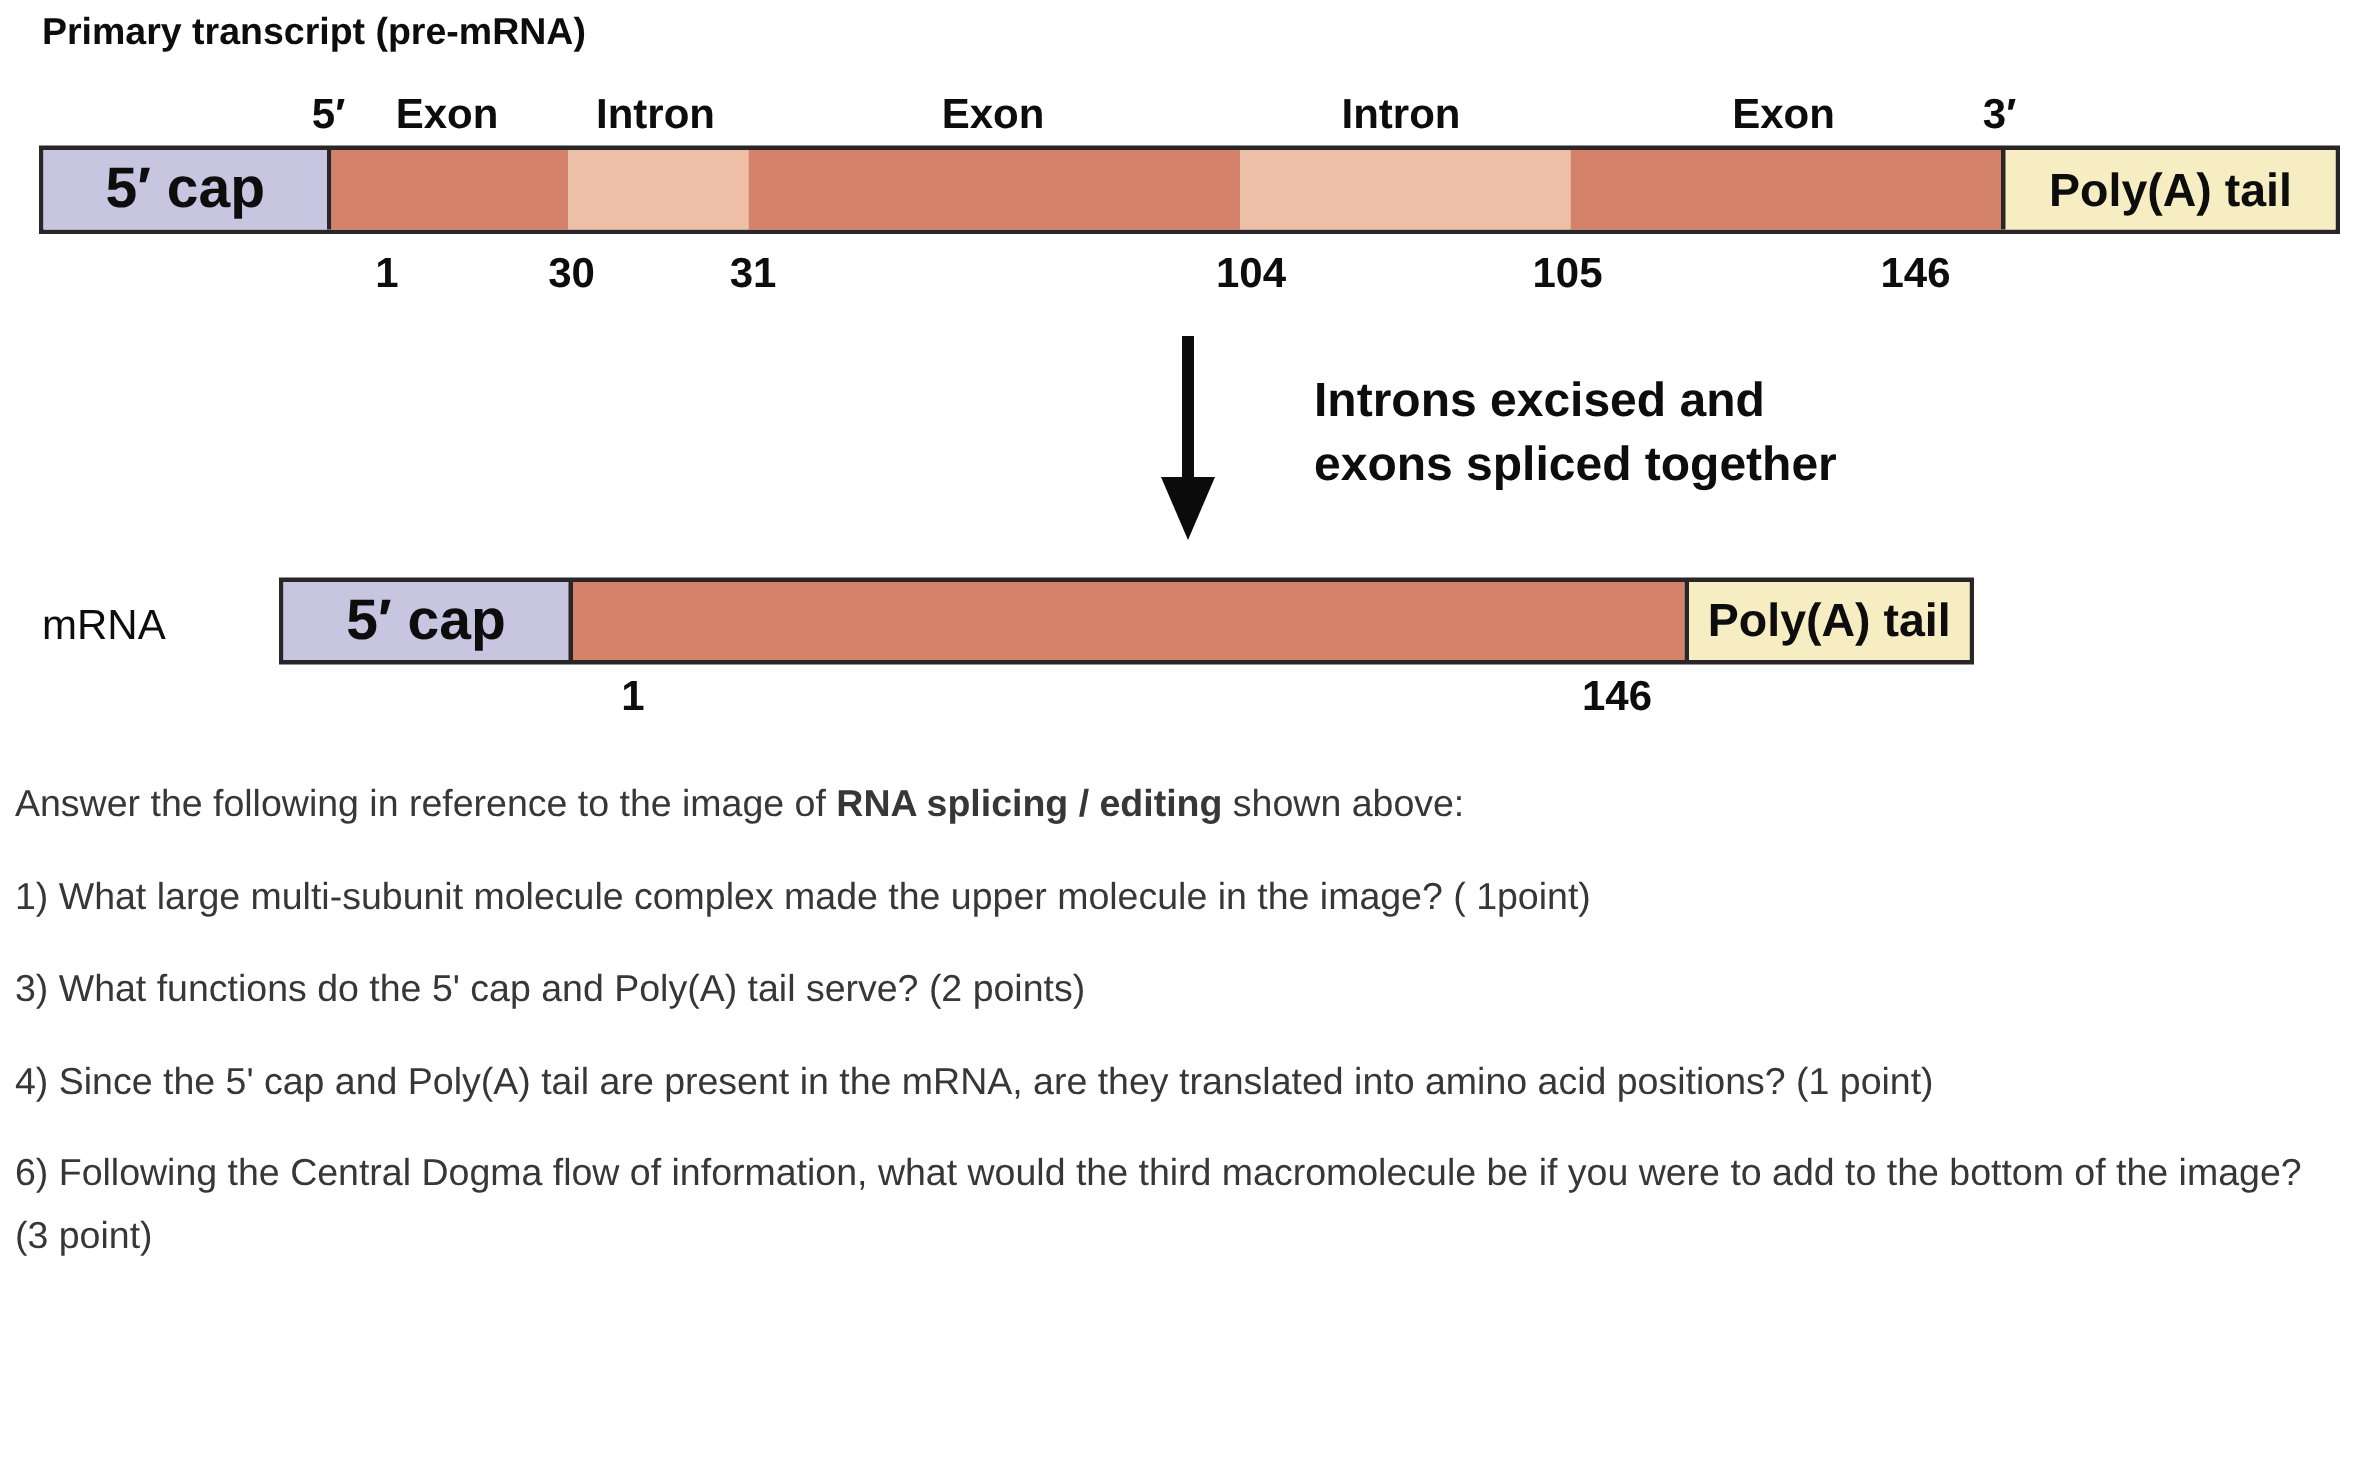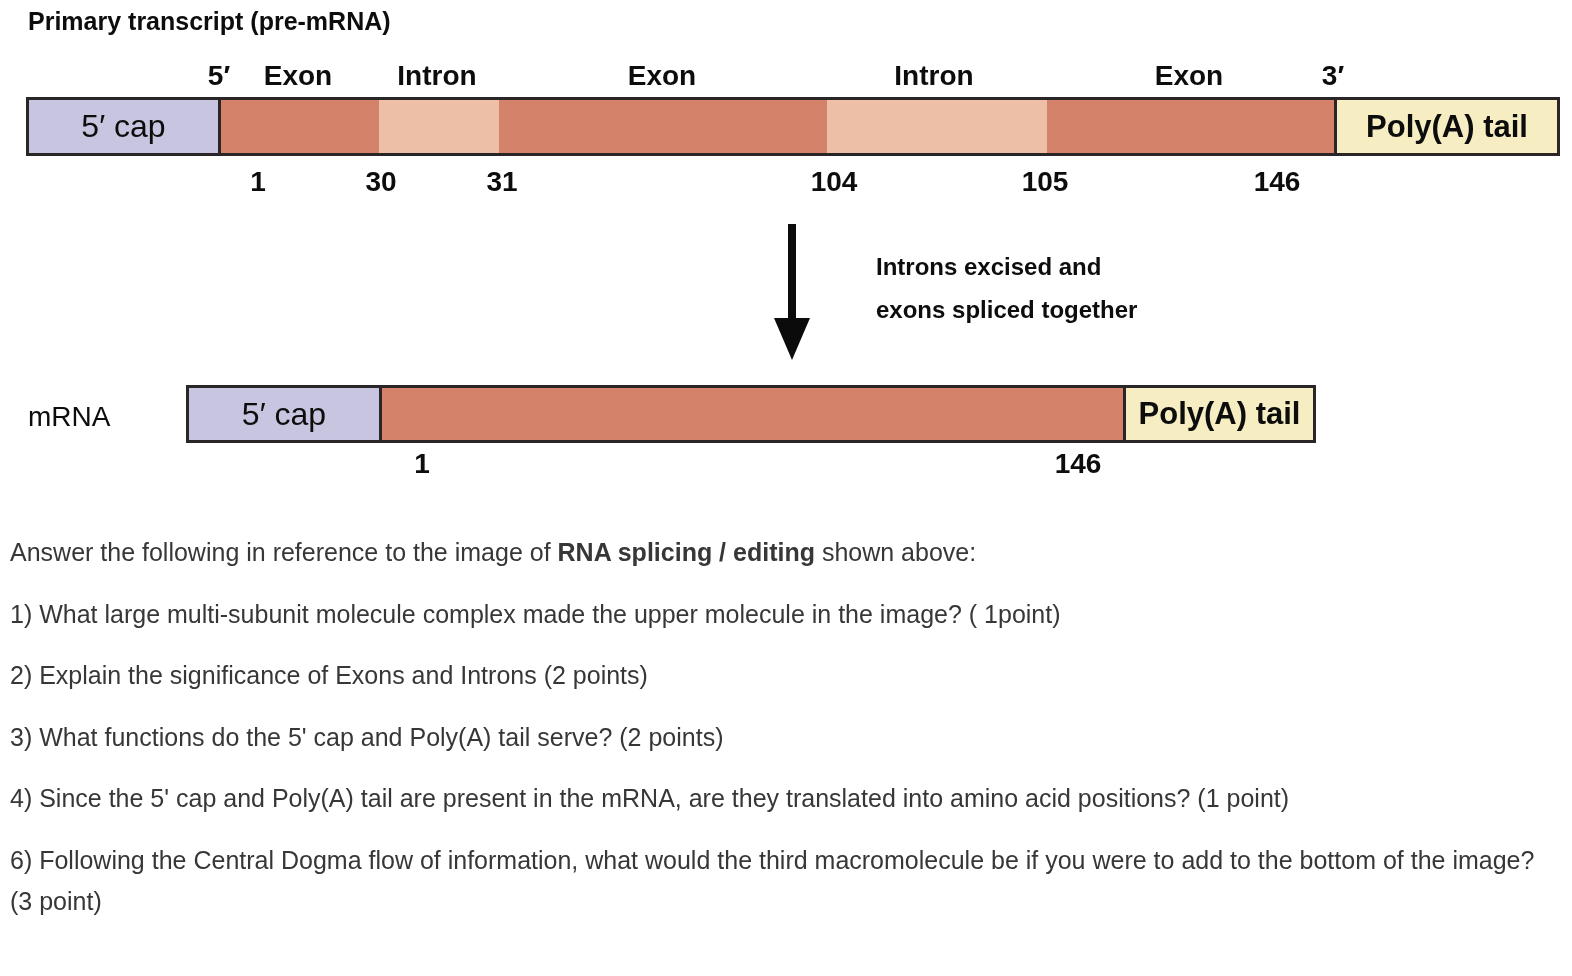--- a/index.html
+++ b/index.html
@@ -16,43 +16,43 @@
   .fig-title{left:28px;top:7px;font-size:25px;font-weight:bold;color:var(--dtext);}
 
   .top-label{top:60px;font-size:28px;font-weight:bold;color:var(--dtext);transform:translateX(-50%);white-space:nowrap;}
 
   .bar{display:flex;border:3px solid var(--outline);background:#fff;}
   .bar-premrna{left:26px;top:97px;width:1534px;height:59px;}
   .bar-mrna{left:186px;top:385px;width:1130px;height:58px;}
   .seg{height:100%;}
   .seg-cap{background:var(--cap);border-right:3px solid var(--outline);
            display:flex;align-items:center;justify-content:center;
-           font-size:32px;font-weight:normal;color:var(--dtext);text-align:right;}
+           font-size:38px;font-weight:bold;color:var(--dtext);text-align:right;}
   .seg-exon{background:var(--exon);}
   .seg-intron{background:var(--intron);}
   .seg-poly{background:var(--poly);border-left:3px solid var(--outline);flex:1;
             display:flex;align-items:center;justify-content:center;
             font-size:31px;font-weight:bold;color:var(--dtext);}
 
   .pos-num{font-size:28px;font-weight:bold;color:var(--dtext);transform:translateX(-50%);white-space:nowrap;}
   .pos-row-top{top:166px;}
   .pos-row-bottom{top:448px;}
 
   .arrow-shaft{left:788px;top:224px;width:8px;height:98px;background:#0b0b0b;}
   .arrow-head{left:774px;top:318px;width:0;height:0;
               border-left:18px solid transparent;border-right:18px solid transparent;
               border-top:42px solid #0b0b0b;}
-  .arrow-caption{left:876px;top:245px;font-size:24px;font-weight:bold;color:var(--dtext);
+  .arrow-caption{left:876px;top:245px;font-size:32px;font-weight:bold;color:var(--dtext);
                  white-space:pre-line;line-height:43px;}
 
   .mrna-row-label{left:28px;top:401px;font-size:28px;font-weight:normal;color:var(--dtext);}
 
   
   .questions{left:10px;top:516px;width:1546px;color:var(--qtext);font-size:25px;line-height:1.66;}
-  .questions p{margin:16px 0 20px 0;}
+  .questions p{margin:0 0 20px 0;}
   .questions b{font-weight:bold;}
 </style>
 </head>
 <body>
 
 <div class="abs fig-title">Primary transcript (pre-mRNA)</div>
 
 <span class="abs top-label" style="left:219px;">5′</span>
 <span class="abs top-label" style="left:298px;">Exon</span>
 <span class="abs top-label" style="left:437px;">Intron</span>
@@ -88,17 +88,16 @@
   <div class="seg seg-cap" style="width:193px;">5′ cap</div>
   <div class="seg seg-exon" style="width:741px;"></div>
   <div class="seg seg-poly">Poly(A) tail</div>
 </div>
 <span class="abs pos-num pos-row-bottom" style="left:422px;">1</span>
 <span class="abs pos-num pos-row-bottom" style="left:1078px;">146</span>
 
 <div class="abs questions">
   <p><span>Answer the following in reference to the image of </span><b>RNA splicing / editing</b><span> shown above:</span></p>
   <p>1) What large multi-subunit molecule complex made the upper molecule in the image? ( 1point)</p>
-  <p>2) Explain the significance of Exons and Introns (2 points)</p>
   <p>3) What functions do the 5' cap and Poly(A) tail serve? (2 points)</p>
   <p>4) Since the 5' cap and Poly(A) tail are present in the mRNA, are they translated into amino acid positions? (1 point)</p>
   <p>6) Following the Central Dogma flow of information, what would the third macromolecule be if you were to add to the bottom of the image? (3 point)</p>
 </div>
 
 </body></html>

